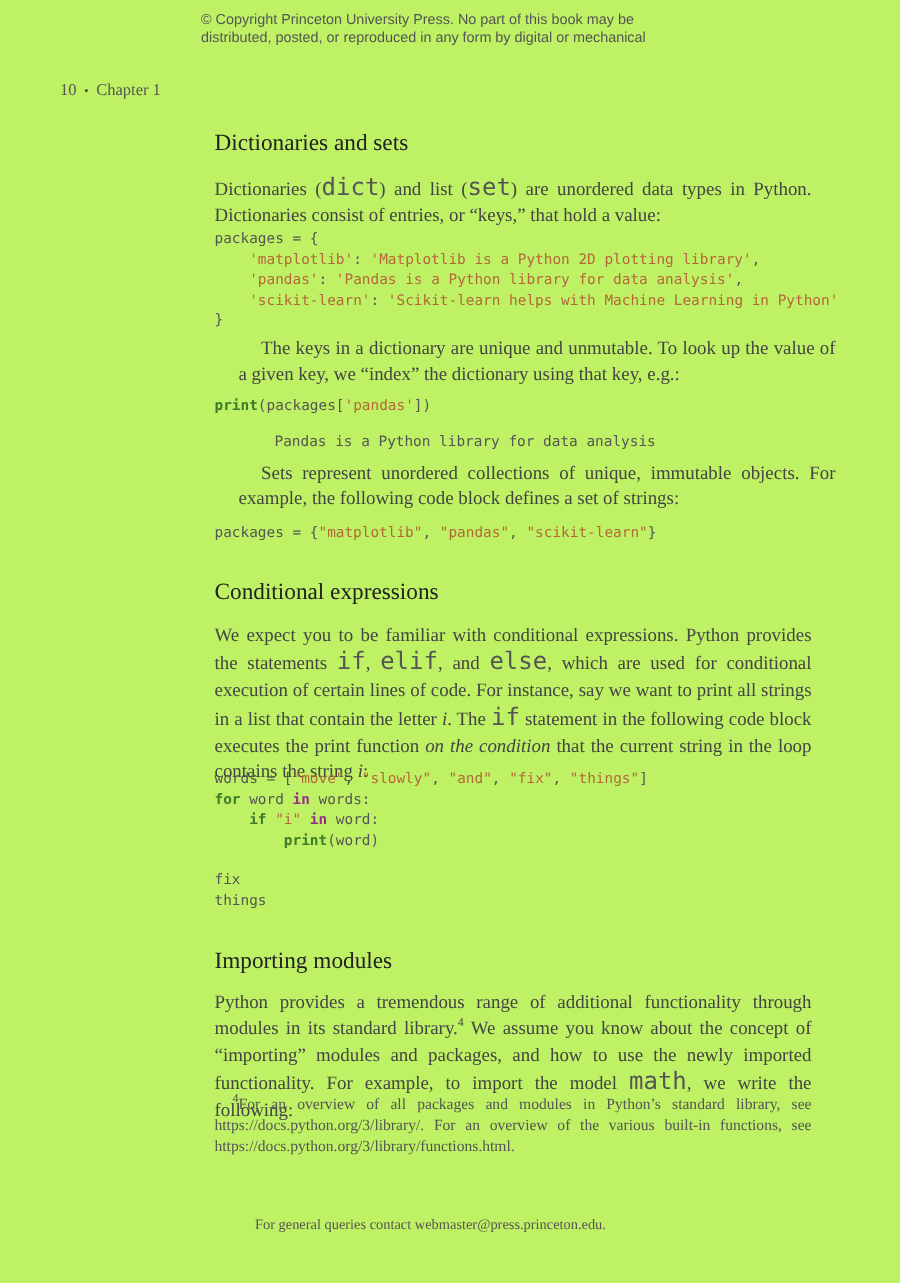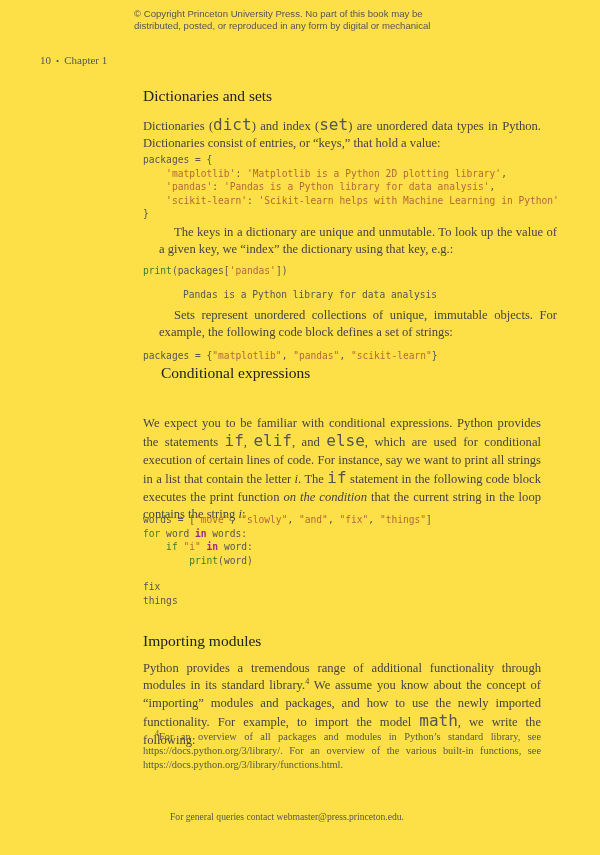--- a/index.html
+++ b/index.html
@@ -1,17 +1,17 @@
 <!DOCTYPE html>
 <html><head>
   <meta charset="utf-8">
   <style>
     html, body { margin: 0; padding: 0; background: #ffffff; }
     body { width: 600px; height: 855px; position: relative; overflow: hidden; }
-    .page { position: absolute; left: 0; top: 0; width: 600px; height: 855px; background: #fde047; }
+    .page { position: absolute; left: 0; top: 0; width: 600px; height: 855px; background: #bef264; }
 
     .copyright {
       position: absolute; left: 134px; top: 8px; width: 340px;
       font-family: "Liberation Sans", sans-serif; font-size: 9.6px; line-height: 12px;
       color: #555;
     }
     .running-head {
       position: absolute; left: 40px; top: 54px;
       font-family: "Liberation Serif", serif; font-size: 11px; color: #555;
     }
@@ -31,21 +31,21 @@
     .ic { font-family: "DejaVu Sans Mono", monospace; font-size: 16px; color: #555; }
     .em { font-style: italic; }
     sup { font-size: 8px; line-height: 0; }
 
     pre.code {
       position: absolute; margin: 0; left: 143px;
       font-family: "DejaVu Sans Mono", monospace; font-size: 9.6px; line-height: 13.5px;
       color: #555; white-space: pre;
     }
     .str { color: #b5673a; }
-    .kw { color: #3d7a2a; font-weight: normal; }
+    .kw { color: #3d7a2a; font-weight: bold; }
     .kw2 { color: #9b2a8c; font-weight: bold; }
     .out { color: #555; }
 
     .footnote {
       position: absolute; left: 143px; width: 398px; top: 730px; margin: 0;
       font-family: "Liberation Serif", serif; font-size: 10.4px; line-height: 14px; color: #555;
       text-align: justify; text-indent: 12px;
     }
     .footer {
       position: absolute; left: 170px; top: 811px;
@@ -61,39 +61,39 @@
     <div>© Copyright Princeton University Press. No part of this book may be</div>
     <div>distributed, posted, or reproduced in any form by digital or mechanical</div>
   </div>
 
   <div class="running-head">
     <span>10</span><span class="dot">•</span><span>Chapter 1</span>
   </div>
 
   <h2 style="top:87px;">Dictionaries and sets</h2>
 
-  <p class="body" style="top:116px;"><span>Dictionaries (</span><span class="ic">dict</span><span>) and index (</span><span class="ic">set</span><span>) are unordered data types in Python. Dictionaries consist of entries, or “keys,” that hold a value:</span></p>
+  <p class="body" style="top:116px;"><span>Dictionaries (</span><span class="ic">dict</span><span>) and list (</span><span class="ic">set</span><span>) are unordered data types in Python. Dictionaries consist of entries, or “keys,” that hold a value:</span></p>
 
   <pre class="code" style="top:153px;"><span>packages = {</span>
     <span class="str">'matplotlib'</span>: <span class="str">'Matplotlib is a Python 2D plotting library'</span>,
     <span class="str">'pandas'</span>: <span class="str">'Pandas is a Python library for data analysis'</span>,
     <span class="str">'scikit-learn'</span>: <span class="str">'Scikit-learn helps with Machine Learning in Python'</span>
 <span>}</span></pre>
 
   <p class="body indent" style="top:224px;">The keys in a dictionary are unique and unmutable. To look up the value of a given key, we “index” the dictionary using that key, e.g.:</p>
 
   <pre class="code" style="top:264px;"><span class="kw">print</span><span>(packages[</span><span class="str">'pandas'</span><span>])</span></pre>
 
   <pre class="code out" style="top:288px;padding-left:40px;">Pandas is a Python library for data analysis</pre>
 
   <p class="body indent" style="top:307px;">Sets represent unordered collections of unique, immutable objects. For example, the following code block defines a set of strings:</p>
 
   <pre class="code" style="top:349px;"><span>packages = {</span><span class="str">"matplotlib"</span>, <span class="str">"pandas"</span>, <span class="str">"scikit-learn"</span><span>}</span></pre>
 
-  <h2 style="top:364px;margin-left:18px;">Conditional expressions</h2>
+  <h2 style="top:386px;">Conditional expressions</h2>
 
   <p class="body" style="top:415px;"><span>We expect you to be familiar with conditional expressions. Python provides the statements </span><span class="ic">if</span><span>, </span><span class="ic">elif</span><span>, and </span><span class="ic">else</span><span>, which are used for conditional execution of certain lines of code. For instance, say we want to print all strings in a list that contain the letter </span><span class="em">i</span><span>. The </span><span class="ic">if</span><span> statement in the following code block executes the print function </span><span class="em">on the condition</span><span> that the current string in the loop contains the string </span><span class="em">i</span><span>:</span></p>
 
   <pre class="code" style="top:513px;"><span>words = [</span><span class="str">"move"</span>, <span class="str">"slowly"</span>, <span class="str">"and"</span>, <span class="str">"fix"</span>, <span class="str">"things"</span><span>]</span>
 <span class="kw">for</span><span> word </span><span class="kw2">in</span><span> words:</span>
     <span class="kw">if</span> <span class="str">"i"</span> <span class="kw2">in</span><span> word:</span>
         <span class="kw">print</span><span>(word)</span></pre>
 
   <pre class="code out" style="top:580px;"><span>fix</span>
 <span>things</span></pre>

